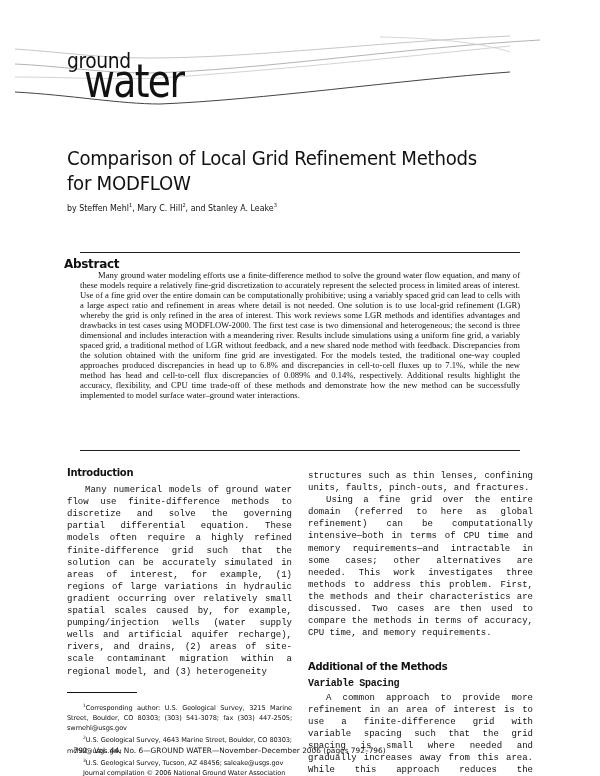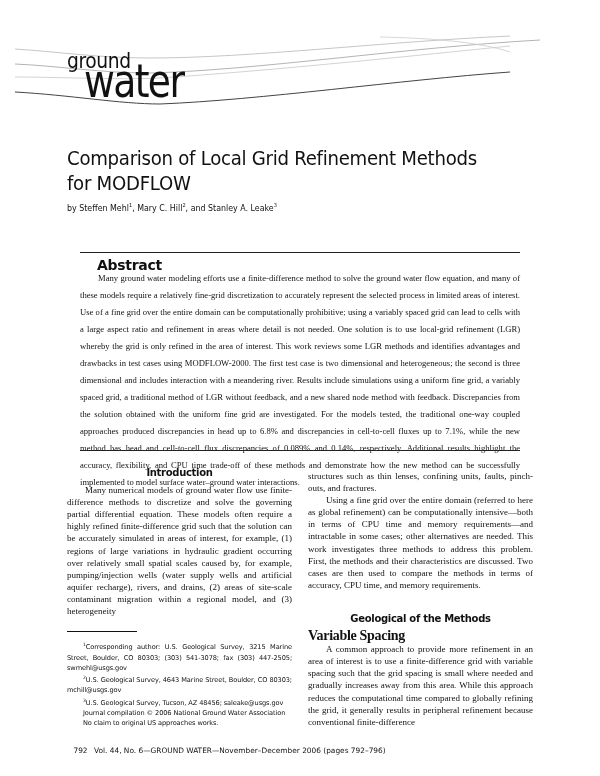--- a/index.html
+++ b/index.html
@@ -7,29 +7,29 @@
   .logo { position: absolute; left: 0; top: 0; width: 600px; height: 130px; padding-left: 34px; }
   .logo svg { position: absolute; left: 0; top: 0; }
   .logo-ground { position: absolute; left: 67px; top: 48px; font-family: "DejaVu Sans", sans-serif; font-size: 22px; letter-spacing: -0.5px; color: #111; transform: scaleX(0.85); transform-origin: left; }
   .logo-water { position: absolute; left: 84px; top: 58px; font-family: "DejaVu Sans", sans-serif; font-size: 46px; letter-spacing: -2px; color: #111; transform: scaleX(0.82); transform-origin: left; line-height: 1; }
 
   .title { position: absolute; left: 67px; top: 146px; width: 460px; font-family: "DejaVu Sans", sans-serif; font-size: 19.5px; line-height: 25px; color: #111; letter-spacing: -0.3px; transform: scaleX(0.93); transform-origin: left; }
   .authors { position: absolute; left: 67px; top: 202px; font-family: "DejaVu Sans", sans-serif; font-size: 8.6px; color: #111; transform: scaleX(0.92); transform-origin: left; }
   .authors sup { font-size: 5.5px; }
 
   .rule { position: absolute; height: 1.4px; background: #222; }
-  .abstract-title { position: absolute; left: 97px; top: 257px; font-family: "DejaVu Sans", sans-serif; font-weight: bold; font-size: 14px; color: #111; letter-spacing: -0.3px; }
-  .abstract-body { position: absolute; left: 80px; top: 270px; width: 440px; font-family: "Liberation Serif", serif; font-size: 8.6px; line-height: 17px; text-align: justify; text-indent: 18px; color: #111; }
+  .abstract-title { position: absolute; left: 64px; top: 257px; font-family: "DejaVu Sans", sans-serif; font-weight: bold; font-size: 12px; color: #111; letter-spacing: -0.3px; }
+  .abstract-body { position: absolute; left: 80px; top: 270px; width: 440px; font-family: "Liberation Serif", serif; font-size: 8.6px; line-height: 10px; text-align: justify; text-indent: 18px; color: #111; }
 
   .col { position: absolute; top: 467px; width: 225px; font-family: "Liberation Serif", serif; font-size: 9px; line-height: 12.1px; color: #111; }
   .col-left { left: 67px; }
   .col-right { left: 308px; top: 470px; }
-  .section-head { font-family: "DejaVu Sans", sans-serif; font-size: 10px; font-weight: bold; color: #111; letter-spacing: -0.3px; margin: 0 0 5px 0; text-align: center; }
-  .subsection-head { font-family: Liberation Serif, serif; font-size: 14px; font-weight: bold; color: #111; letter-spacing: -0.3px; margin: 0 0 1px 0; }
-  p { margin: 0; text-align: justify; }
+  .section-head { font-family: "DejaVu Sans", sans-serif; font-size: 10px; font-weight: bold; color: #111; letter-spacing: -0.3px; margin: 0 0 5px 0; }
+  .subsection-head { font-family: Liberation Mono, monospace; font-size: 10px; font-weight: bold; color: #111; letter-spacing: -0.3px; margin: 0 0 1px 0; }
+  p { margin: 0; text-align: justify; font-family: Liberation Mono, monospace; }
   .indent { text-indent: 18px; }
   .fn-rule { width: 70px; height: 1px; background: #111; margin: 14px 0 8px 0; }
   .footnotes { font-family: "DejaVu Sans", sans-serif; font-size: 6.6px; line-height: 10.2px; color: #111; letter-spacing: -0.1px; }
   .footnotes sup { font-size: 4.5px; }
   .footnotes .fn-indent { padding-left: 16px; }
   .footnotes .fn-first { text-indent: 16px; text-align: justify; }
   .footer { position: absolute; left: 67px; top: 746px; font-family: "DejaVu Sans", sans-serif; font-size: 7.4px; color: #111; text-align: center; }
   .footer .pg { display: inline-block; width: 27px; }
 </style>
 </head>
@@ -71,20 +71,20 @@
     <div class="fn-indent"><sup>3</sup><span>U.S. Geological Survey, Tucson, AZ 48456; saleake@usgs.gov</span></div>
     <div class="fn-indent">Journal compilation © 2006 National Ground Water Association</div>
     <div class="fn-indent"> No claim to original US approaches works.</div>
   </div>
 </div>
 
 <div class="col col-right">
   <p>structures such as thin lenses, confining units, faults, pinch-outs, and fractures.</p>
   <p class="indent">Using a fine grid over the entire domain (referred to here as global refinement) can be computationally intensive—both in terms of CPU time and memory requirements—and intractable in some cases; other alternatives are needed. This work investigates three methods to address this problem. First, the methods and their characteristics are discussed. Two cases are then used to compare the methods in terms of accuracy, CPU time, and memory requirements.</p>
   <div style="height:22px;"></div>
-  <div class="section-head">Geological of the Methods</div>
+  <div class="section-head">Additional of the Methods</div>
   <div class="subsection-head">Variable Spacing</div>
   <p class="indent">A common approach to provide more refinement in an area of interest is to use a finite-difference grid with variable spacing such that the grid spacing is small where needed and gradually increases away from this area. While this approach reduces the computational time compared to globally refining the grid, it generally results in peripheral refinement because conventional finite-difference</p>
 </div>
 
 <div class="footer">
   <span class="pg">792</span><span>Vol. 44, No. 6—GROUND WATER—November–December 2006 (pages 792–796)</span>
 </div>
 
 </body></html>

